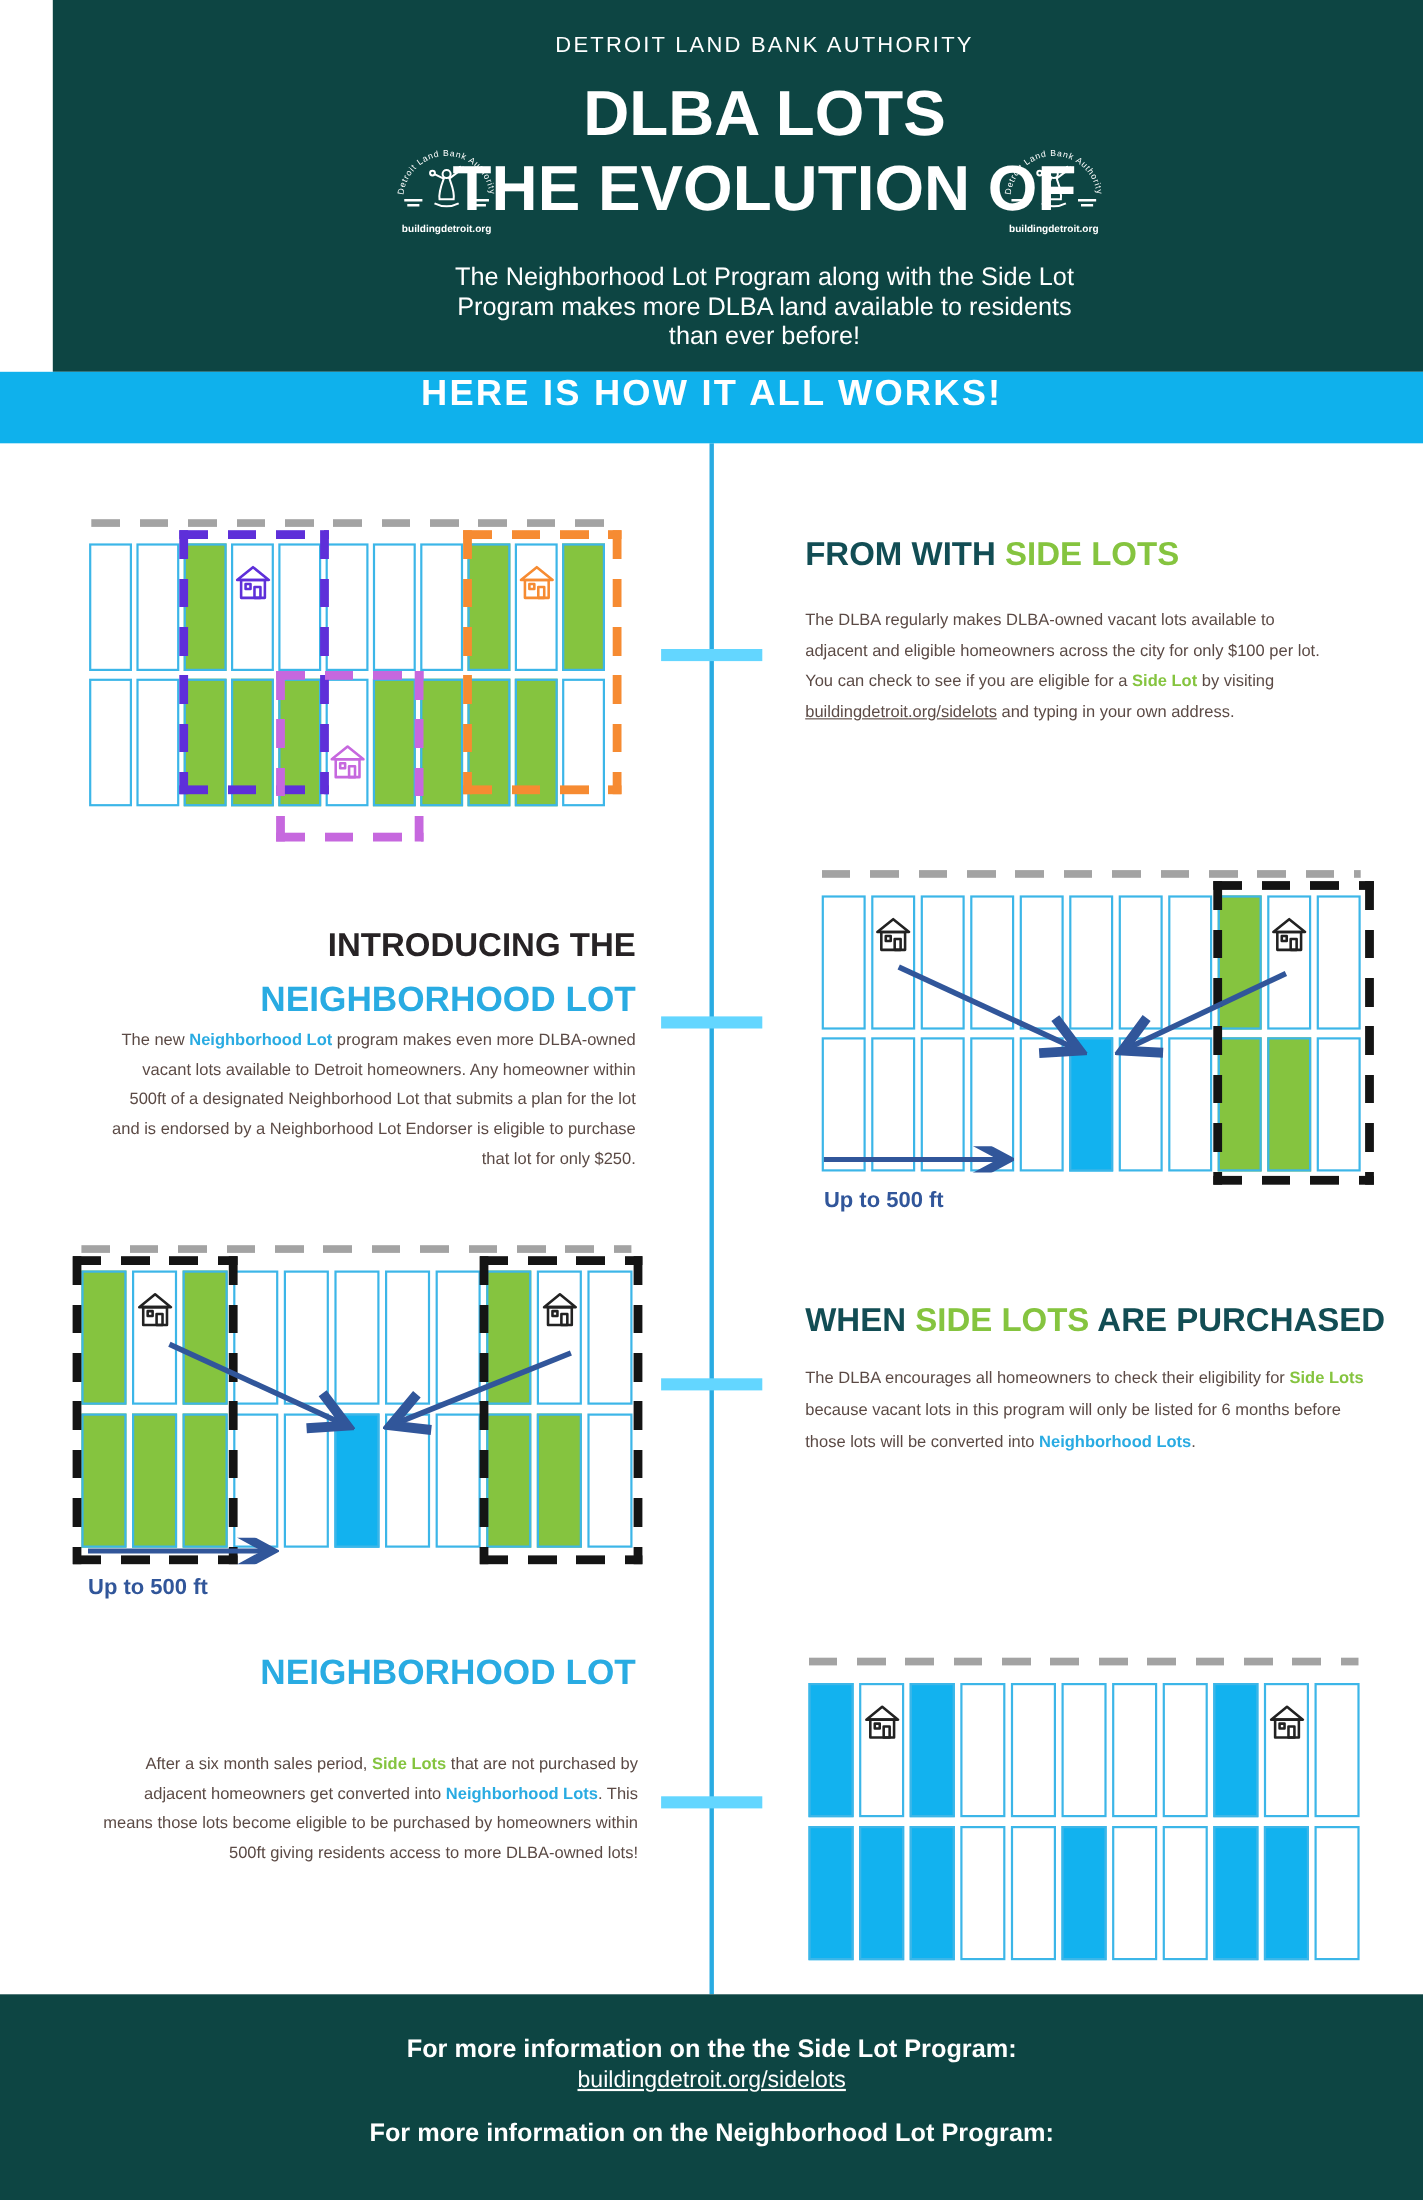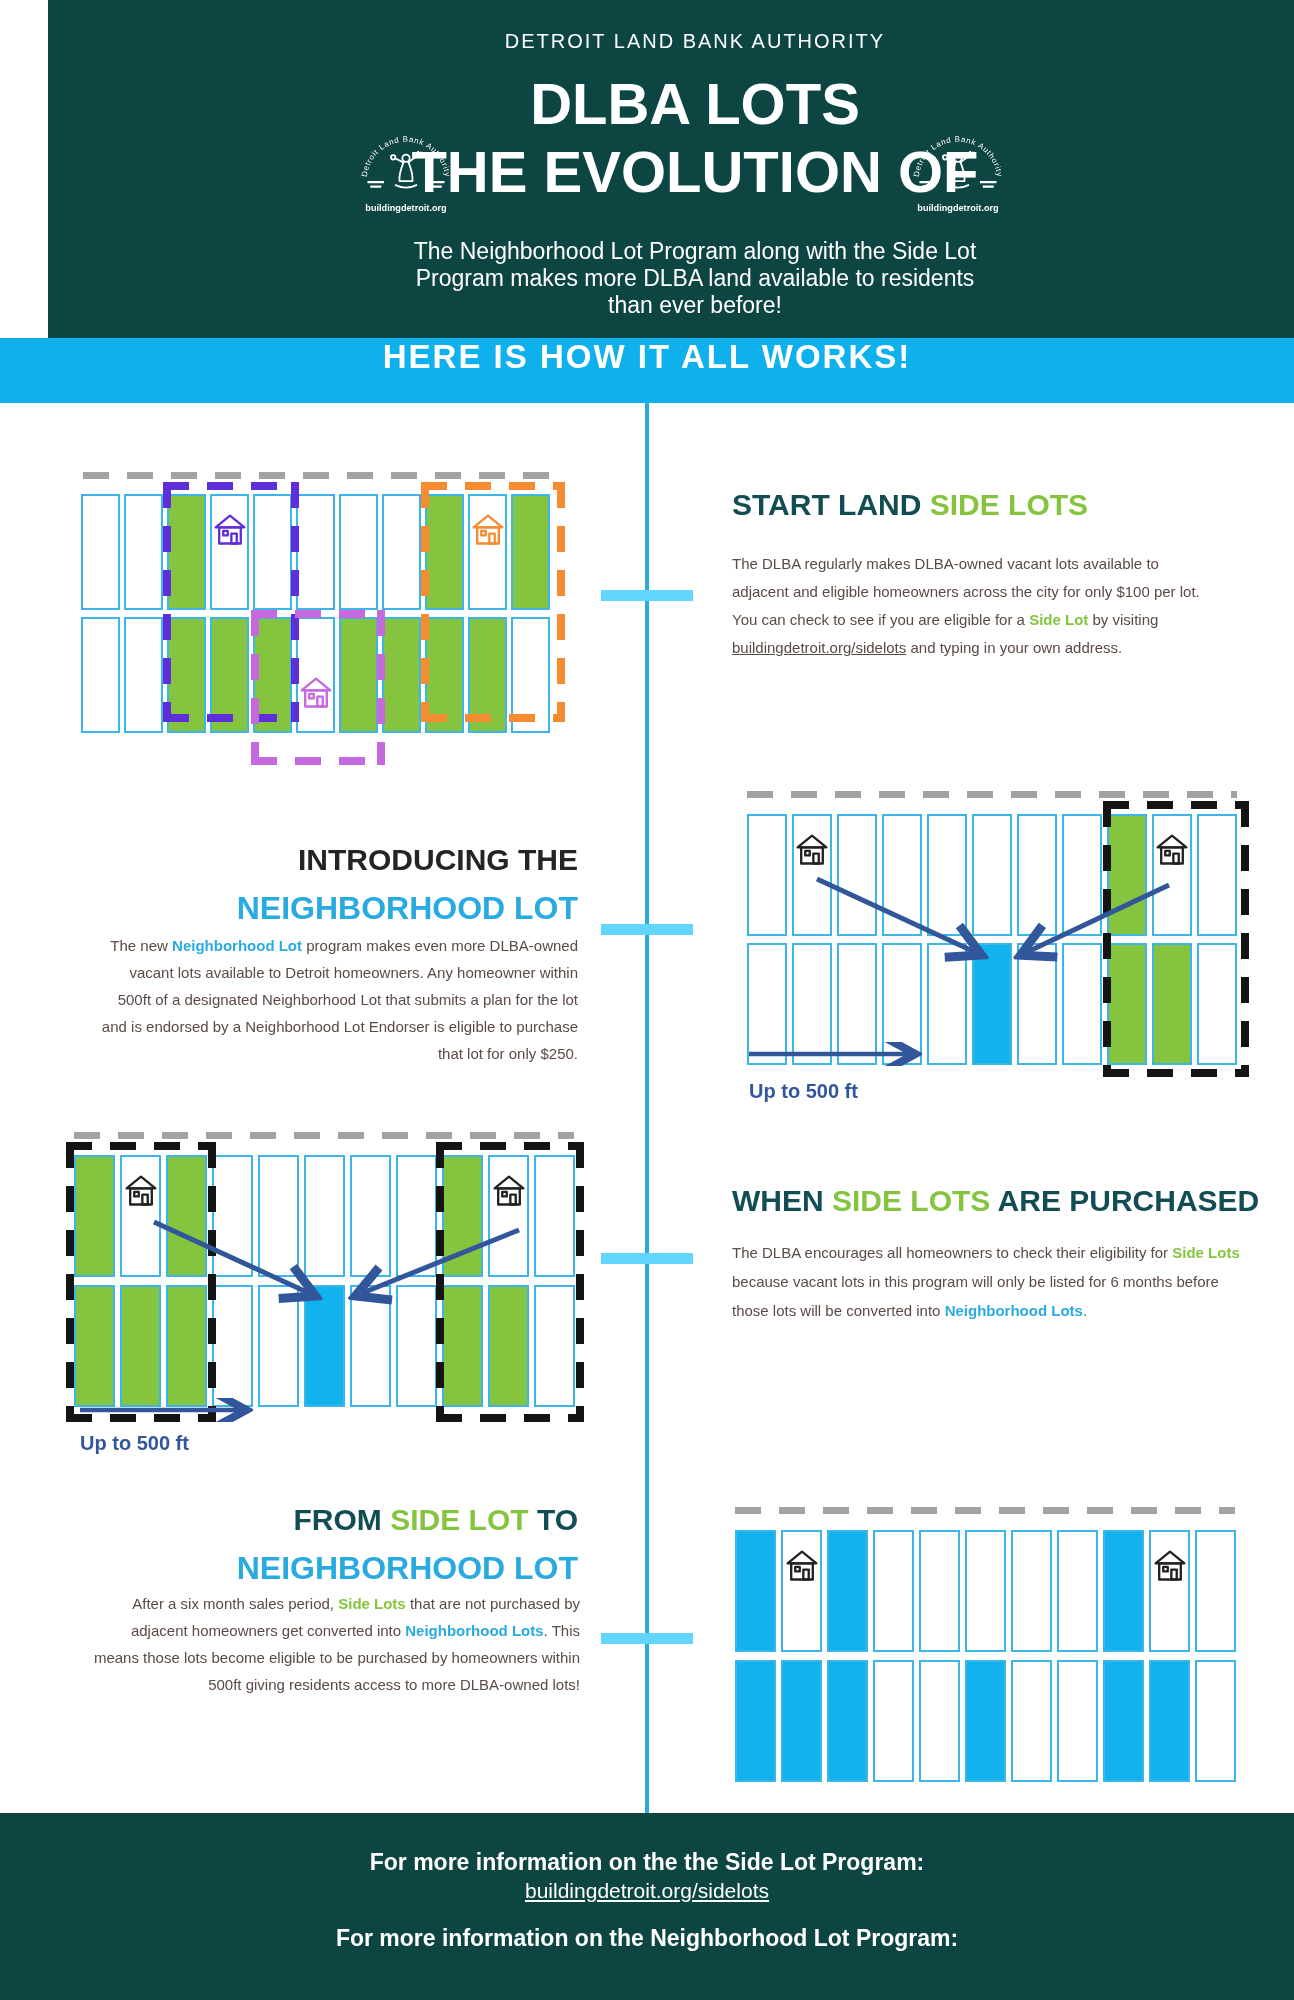--- a/index.html
+++ b/index.html
@@ -193,21 +193,21 @@
           <div class="lot g"></div>
           <div class="lot g"></div>
           <div class="lot w"></div>
         </div>
       </div>
     <div class="dashrect" style="--dc:var(--purple);left:82px;top:22px;width:136px;height:240px;"></div>
     <div class="dashrect" style="--dc:var(--orange);left:340px;top:22px;width:144px;height:240px;"></div>
     <div class="dashrect" style="--dc:var(--magenta);left:170px;top:150px;width:134px;height:155px;"></div>
   </div>
 
-  <div class="sec-heading" style="left:732px;top:486px;"><span class="seg-teal">START LAND </span><span class="seg-green">SIDE LOTS</span></div>
+  <div class="sec-heading" style="left:732px;top:486px;"><span class="seg-teal">FROM WITH </span><span class="seg-green">SIDE LOTS</span></div>
   <div class="body-text" style="left:732px;top:550px;width:480px;"><span>The DLBA regularly makes DLBA-owned vacant lots available to adjacent and eligible homeowners across the city for only $100 per lot. You can check to see if you are eligible for a </span><span class="seg-greenb">Side Lot</span><span> by visiting </span><span class="seg-link">buildingdetroit.org/sidelots</span><span> and typing in your own address.</span></div>
 
   <div class="sec-heading heading-right" style="left:98px;top:836px;width:480px;">
     <div><span class="seg-dark">INTRODUCING THE</span></div>
     <div class="line2"><span class="seg-blue">NEIGHBORHOOD LOT</span></div>
   </div>
   <div class="body-text" style="left:95px;top:932px;width:483px;text-align:right;line-height:27px;"><span>The new </span><span class="seg-blueb">Neighborhood Lot</span><span> program makes even more DLBA-owned vacant lots available to Detroit homeowners. Any  homeowner within 500ft of a designated Neighborhood Lot that submits a plan for the lot and is endorsed by a Neighborhood Lot Endorser is eligible to purchase that lot for only $250.</span></div>
 
   <div class="diagram d2" style="left:747px;top:783px;width:500px;height:320px;">
     <div class="graydash" style="left:0;top:8px;width:490px;"></div>
@@ -337,21 +337,20 @@
     <defs>
       <marker id="ahl3" markerWidth="9" markerHeight="9" refX="6.5" refY="4.5" orient="auto">
         <path d="M1,1 L7.5,4.5 L1,8" fill="none" stroke="#31569a" stroke-width="1.8"></path>
       </marker>
     </defs>
     <line x1="2" y1="12" x2="164" y2="12" stroke="#31569a" stroke-width="4.5" marker-end="url(#ahl3)"></line>
   </svg>
   <div class="dist-label" style="left:80px;top:1432px;">Up to 500 ft</div>
 
   <div class="sec-heading heading-right" style="left:98px;top:1496px;width:480px;">
-    <div><span class="seg-teal">FROM </span><span class="seg-green">SIDE LOT</span><span class="seg-teal"> TO</span></div>
     <div class="line2"><span class="seg-blue">NEIGHBORHOOD LOT</span></div>
   </div>
   <div class="body-text" style="left:85px;top:1590px;width:495px;text-align:right;line-height:27px;"><span>After a six month sales period, </span><span class="seg-greenb">Side Lots</span><span> that are not purchased by adjacent homeowners get converted into </span><span class="seg-blueb">Neighborhood Lots</span><span>. This means those lots become eligible to be purchased by homeowners within 500ft giving residents access to more DLBA-owned lots!</span></div>
 
   <div class="diagram d4" style="left:735px;top:1497px;width:505px;height:300px;">
     <div class="graydash" style="left:0;top:10px;width:500px;"></div>
     <div class="lots-wrap" style="left:0;top:33px;">
         <div class="lots-row">
           <div class="lot b"></div>
           <div class="lot w">

